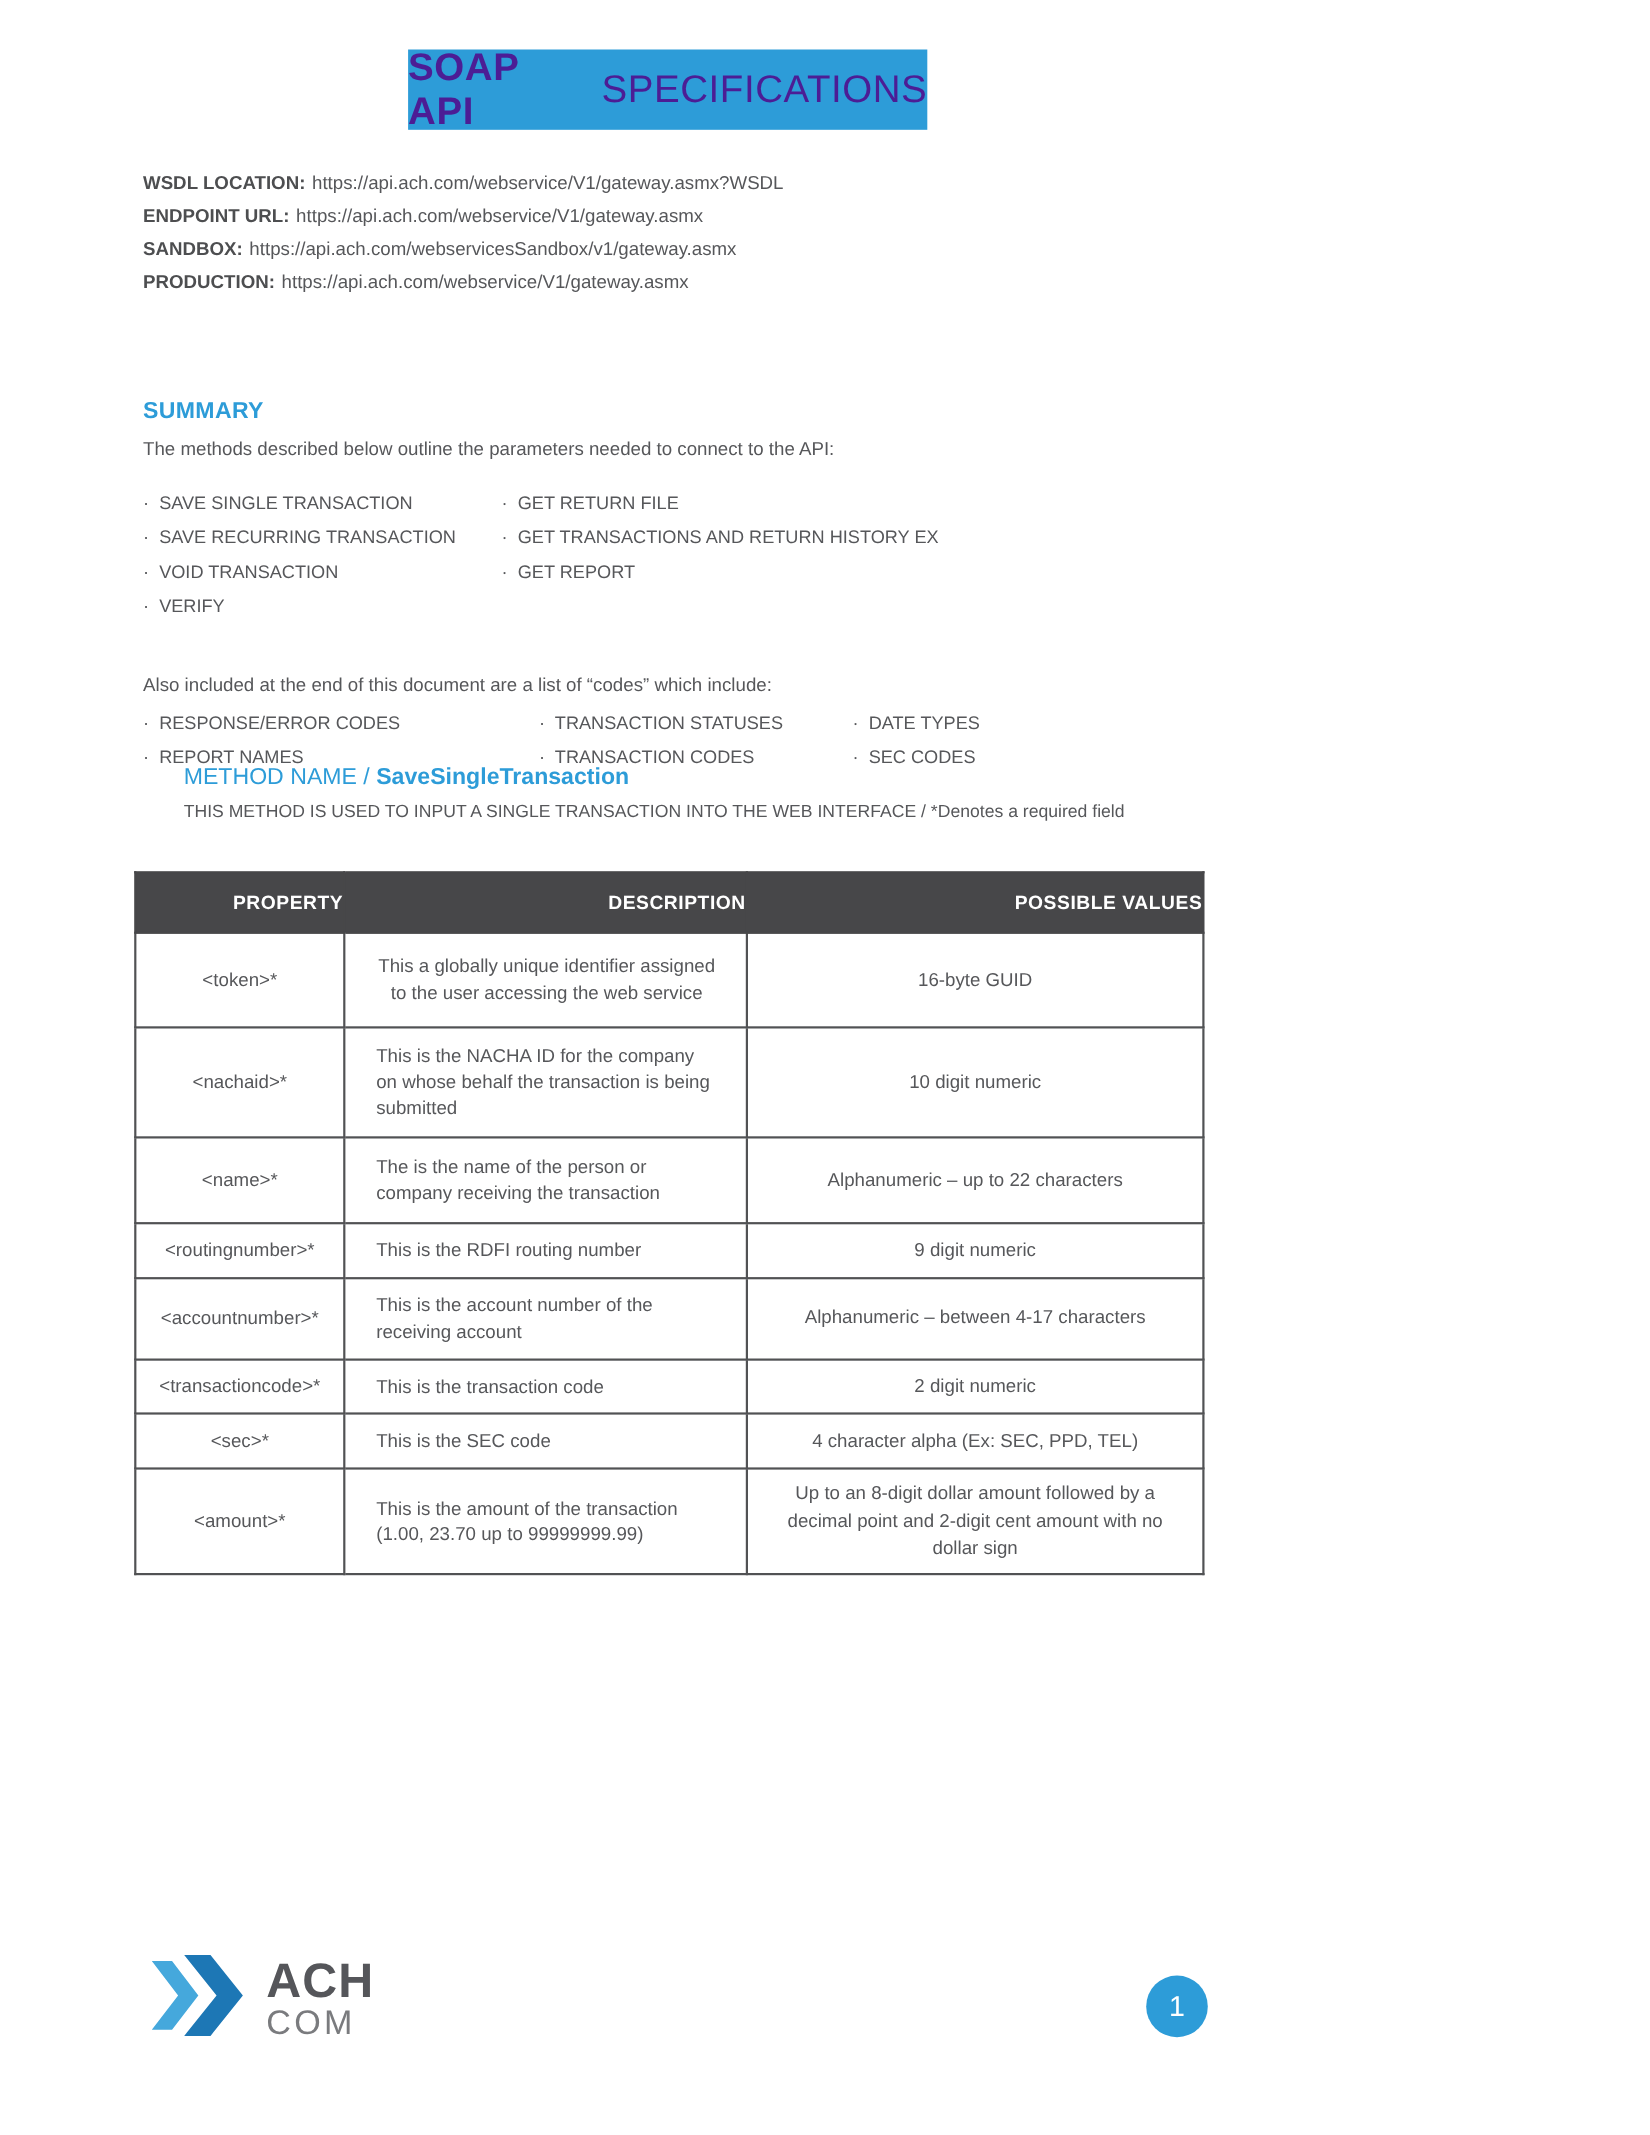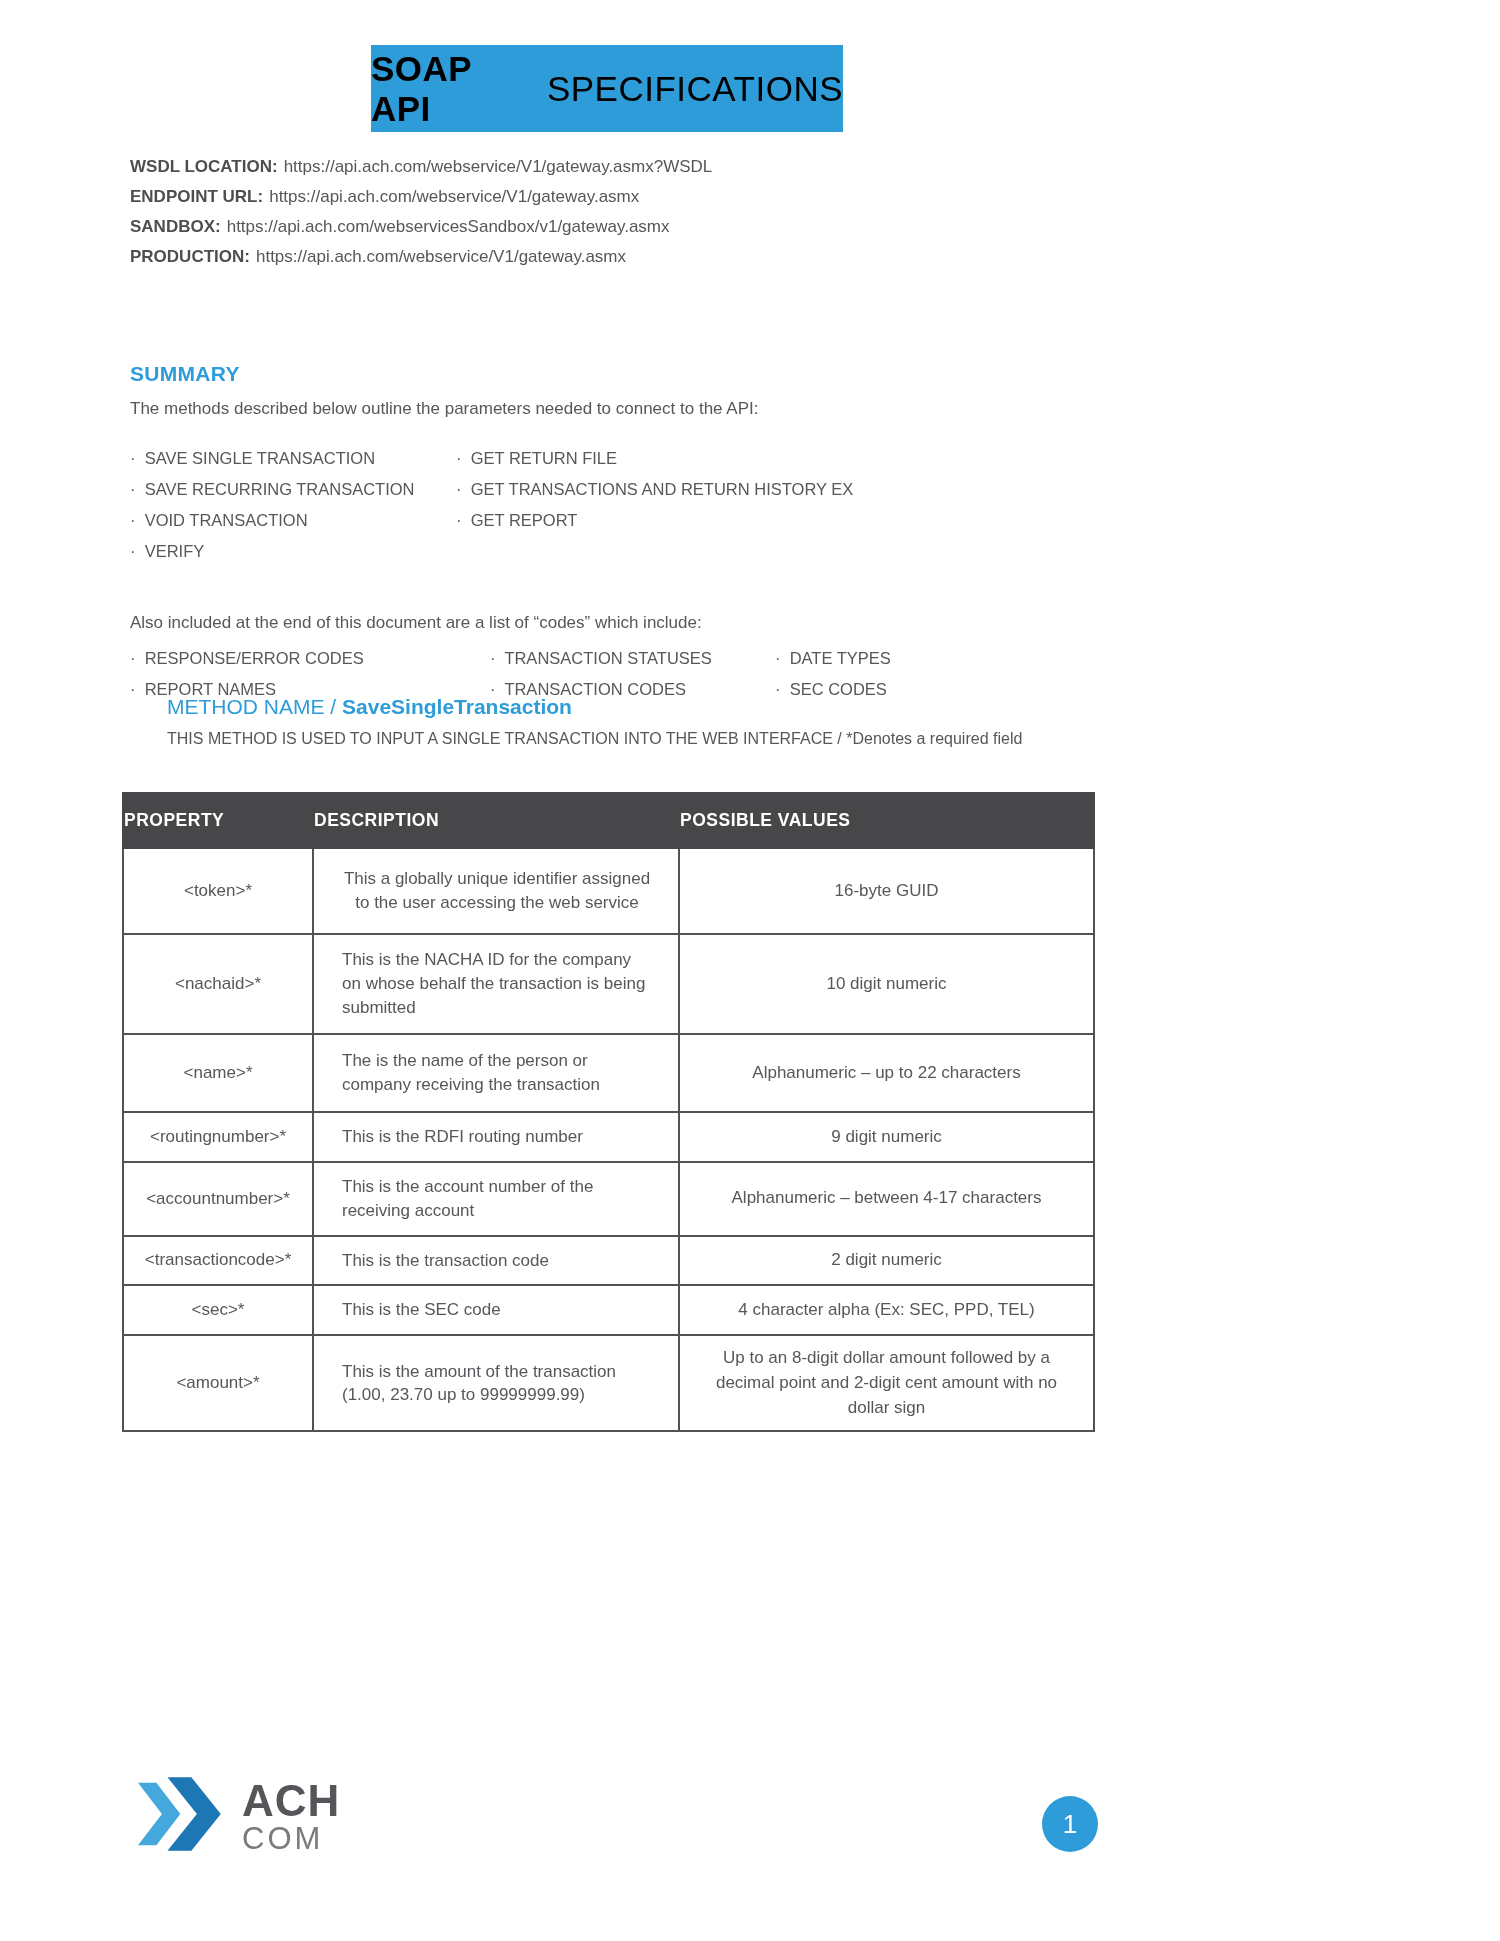--- a/index.html
+++ b/index.html
@@ -5,22 +5,22 @@
   * { margin:0; padding:0; box-sizing:border-box; }
   html,body { background:#ffffff; }
   body {
     width:1500px; height:1941px; position:relative;
     font-family:"Liberation Sans", sans-serif;
     color:#56575a;
   }
 
   
   .banner {
-    position:absolute; left:371px; top:45px; width:472px; height:87px;
-    background:#2d9cd8; color:#000000;
+    position:absolute; left:371px; top:45px; width:472px; height:73px;
+    background:#2d9cd8; color:#4c1d95;
     display:flex; align-items:center; justify-content:center;
     font-size:35px; letter-spacing:0.5px;
   }
   .banner .bold { font-weight:700; margin-right:11px; }
   .banner .light { font-weight:400; }
 
   
   .endpoints {
     position:absolute; left:130px; top:152px;
     font-size:17px; line-height:30px; color:#56575a;
@@ -53,21 +53,21 @@
     position:absolute; left:122px; top:792px; width:971px;
     border-collapse:collapse; font-size:17px; color:#56575a;
     table-layout:fixed;
   }
   .spec-table col.c-prop { width:190px; }
   .spec-table col.c-desc { width:366px; }
   .spec-table col.c-vals { width:415px; }
   .spec-table th {
     background:#474749; color:#ffffff; font-weight:700;
     height:55px; font-size:17.5px; letter-spacing:0.5px;
-    border:2px solid #474749; text-align:left;
+    border:2px solid #474749; text-align:right;
   }
   .spec-table td {
     border:2px solid #515254; background:#ffffff; vertical-align:middle;
   }
   td.prop { text-align:center; padding:6px 10px; }
   td.desc { padding:12px 26px 12px 28px; line-height:1.4; }
   td.vals { text-align:center; padding:10px 28px; line-height:1.45; }
   tbody tr:nth-child(1) td { height:86px; }
   tbody tr:nth-child(1) td.desc { text-align:center; }
   tbody tr:nth-child(2) td { height:100px; }

